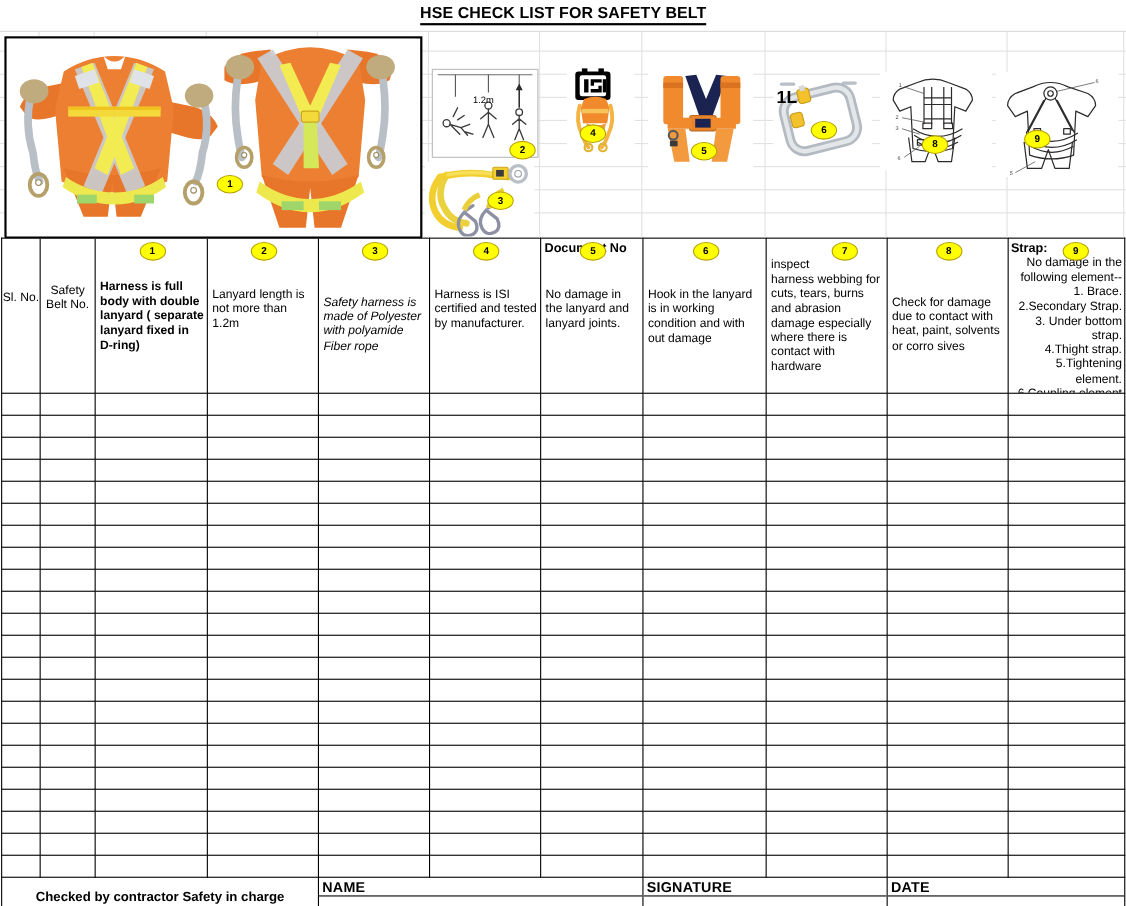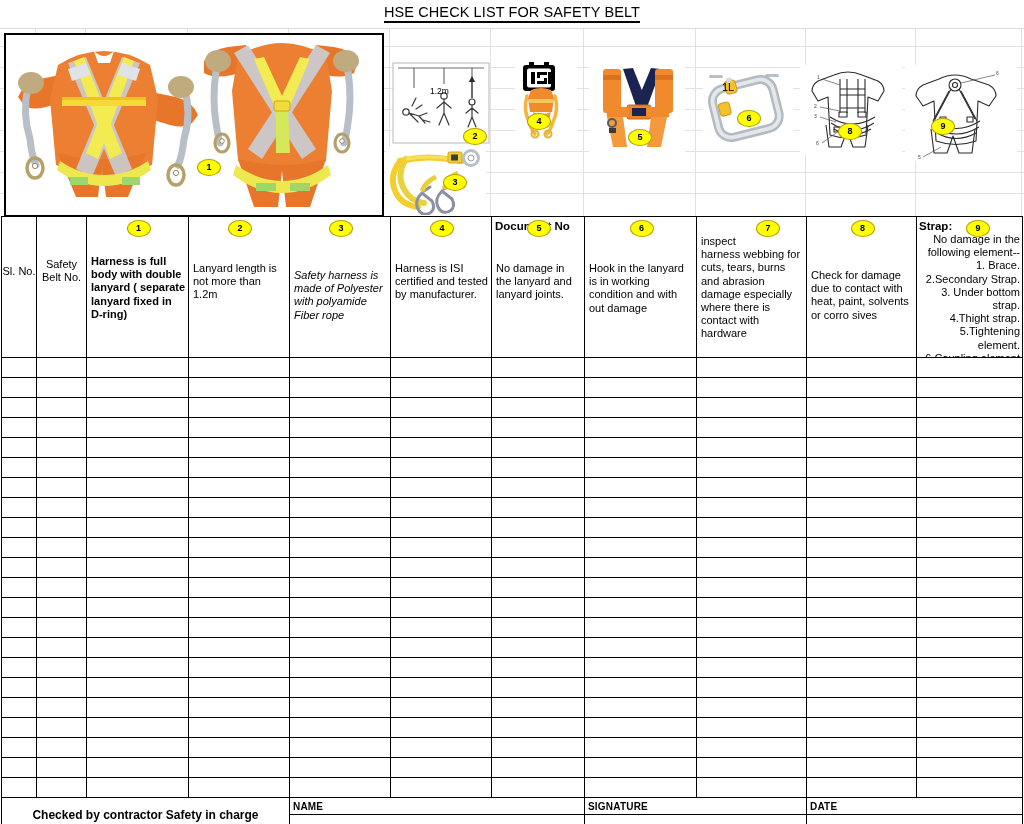--- a/index.html
+++ b/index.html
@@ -21,21 +21,21 @@
     height: 28px;
     position: relative;
     border-bottom: 1px solid #d9d9d9;
   }
   .title-text {
     position: absolute;
     left: 0; right: 0;
     top: 4px;
     text-align: center;
     font-size: 14.5px;
-    font-weight: normal;
+    font-weight: bold;
     letter-spacing: .1px;
   }
   .title-text span {
     border-bottom: 2px solid #000;
     padding-bottom: 1px;
   }
 
   
   .image-band {
     position: relative;
@@ -92,24 +92,23 @@
 
   .doc-no, .doc-date {
     position: absolute;
     font-size: 11.5px;
     font-weight: bold;
     z-index: 25;
   }
 
   .tag1l {
     position: absolute;
-    font-size: 11px;
-    font-weight: normal;
+    font-size: 16px;
+    font-weight: bold;
     z-index: 26;
-    margin-left: 16px;
   }
   .tag12m {
     position: absolute;
     font-size: 8.5px;
     z-index: 26;
   }
 
   
   table.sheet {
     border-collapse: collapse;
@@ -162,21 +161,21 @@
     padding: 0 2px;
   }
   .foot-field {
     position: relative;
     height: 100%;
   }
   .foot-field .cap {
     position: absolute;
     left: 3px;
     top: 2px;
-    font-size: 10px;
+    font-size: 13px;
     font-weight: bold;
     letter-spacing: .2px;
   }
   .foot-field .rule {
     position: absolute;
     left: 0; right: 0;
     top: 16px;
     border-top: 1px solid #000;
   }
 </style>

